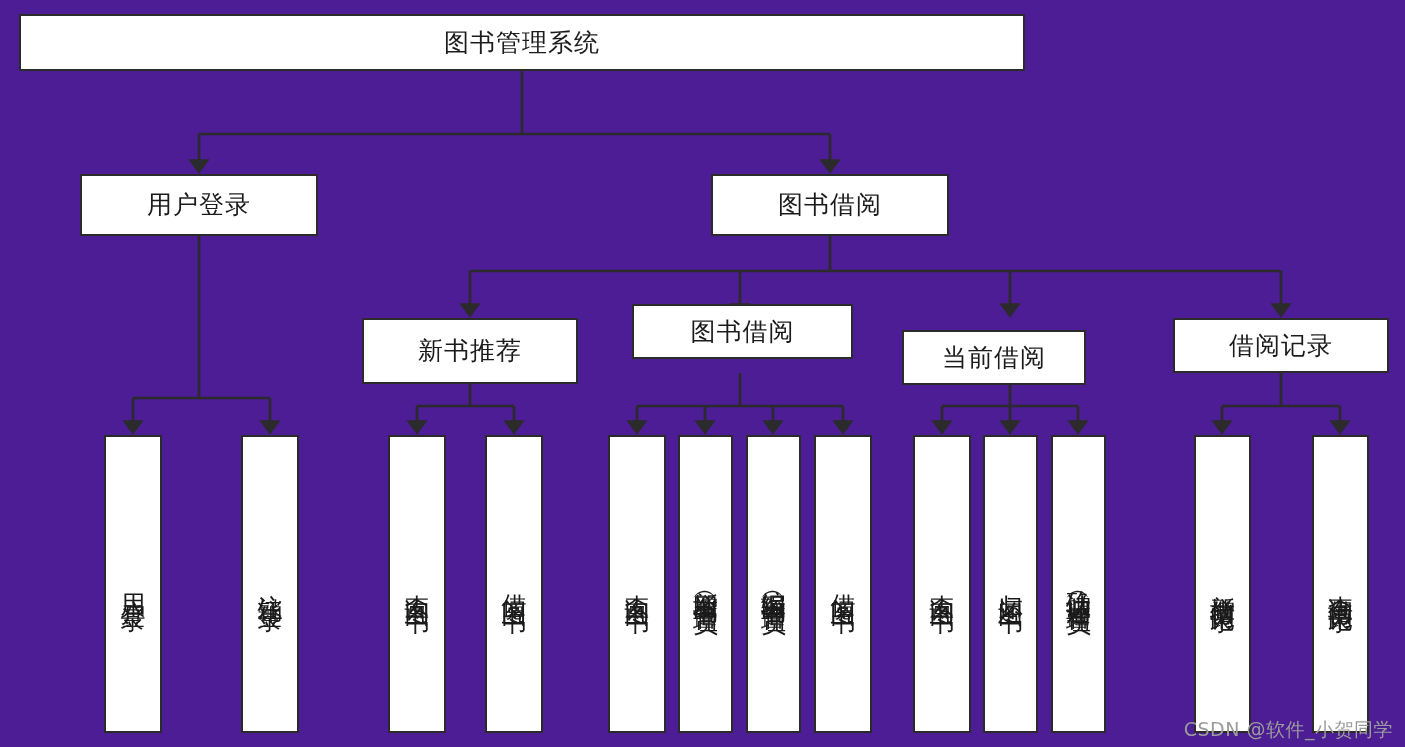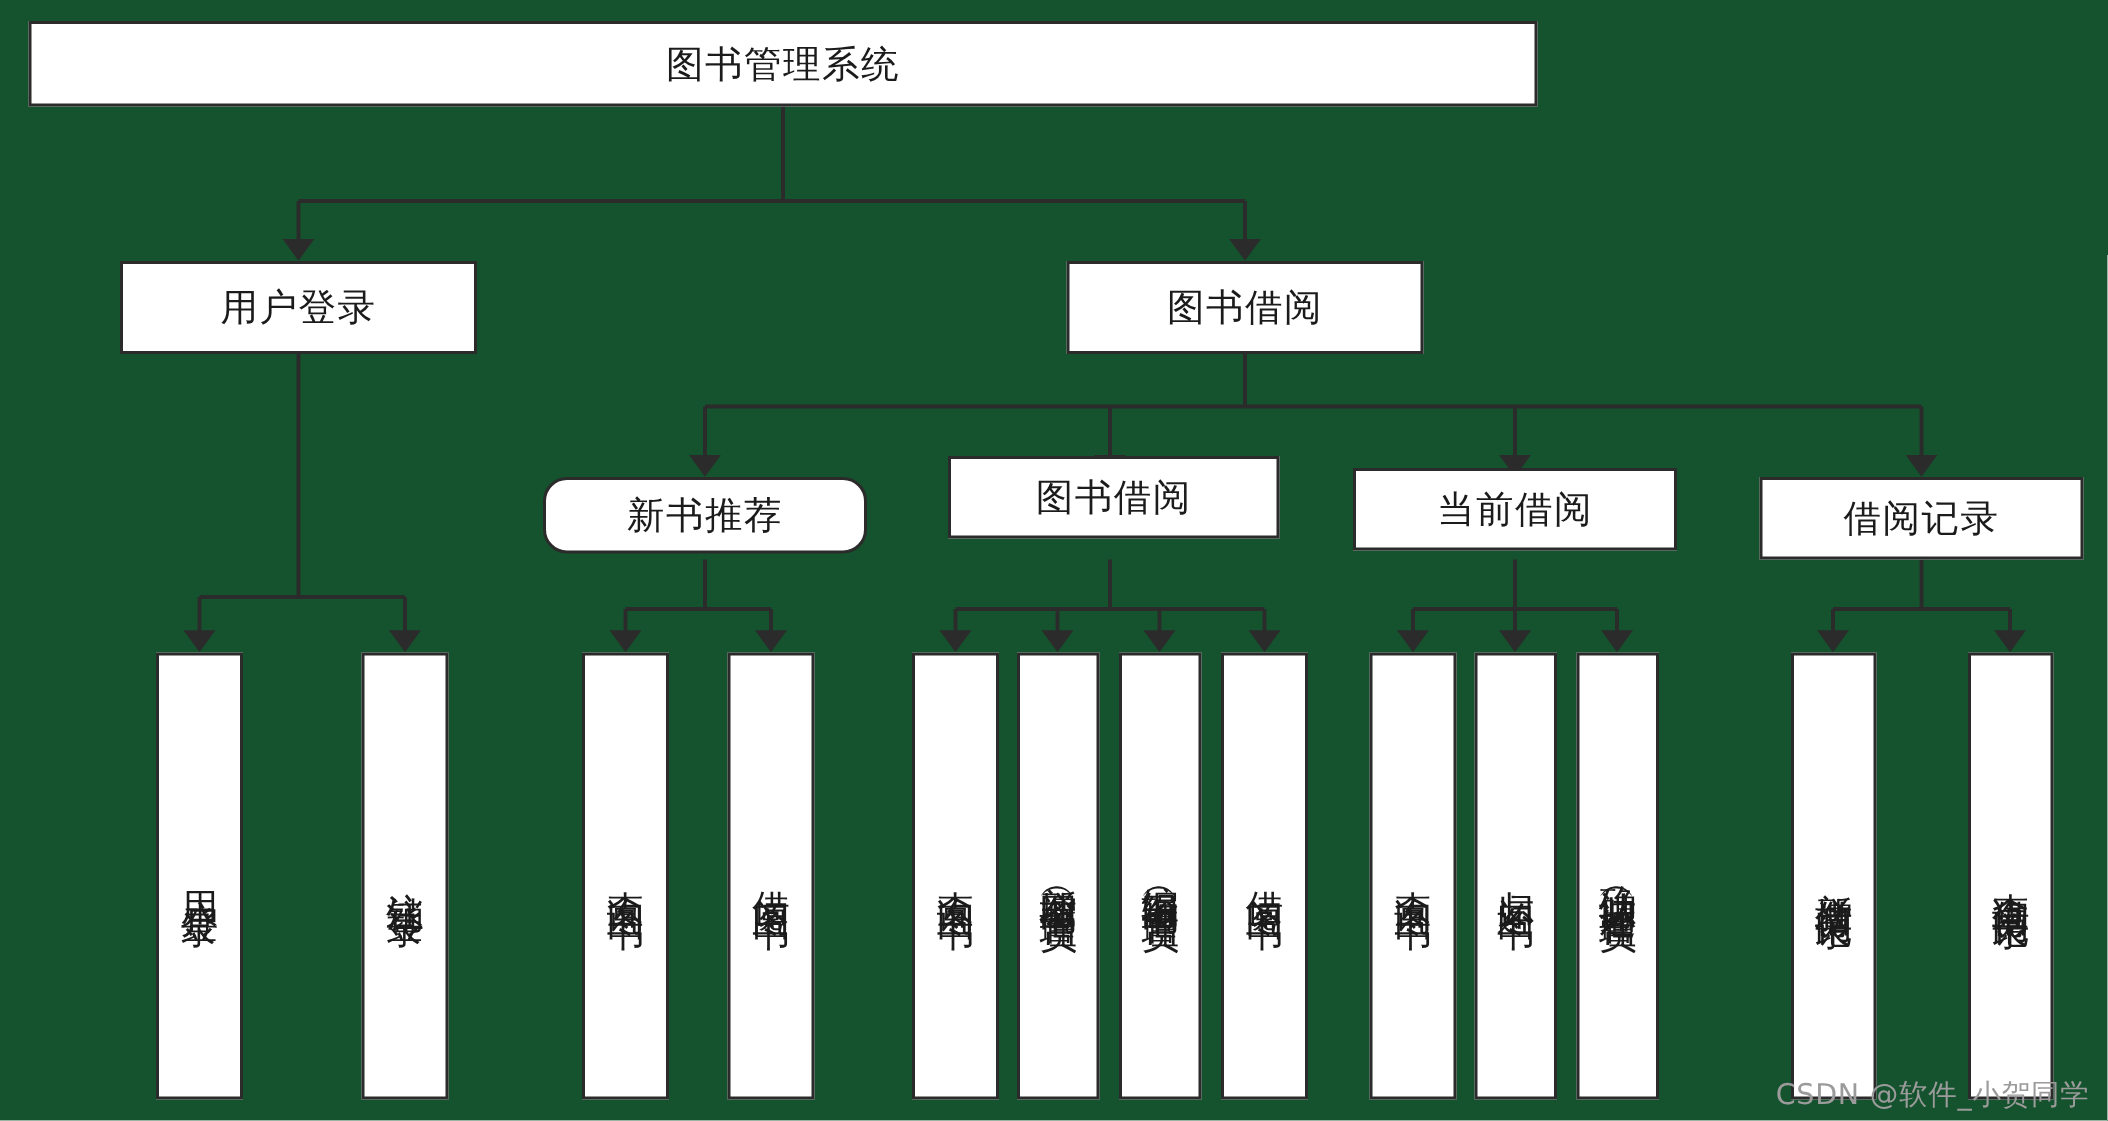--- a/index.html
+++ b/index.html
@@ -9,21 +9,21 @@
     background: #ffffff;
   }
   body {
     font-family: "DejaVu Sans", "Liberation Sans", sans-serif;
     color: #1a1a1a;
   }
   #diagram-canvas {
     position: relative;
     width: 1405px;
     height: 747px;
-    background: #14532d;
+    background: #4c1d95;
     overflow: hidden;
   }
   svg#connectors {
     position: absolute;
     left: 0;
     top: 0;
     width: 1405px;
     height: 747px;
     pointer-events: none;
   }
@@ -137,29 +137,29 @@
   </div>
 
   <div class="node horizontal" style="left:80px; top:174px; width:238px; height:62px;">
     <span class="label">用户登录</span>
   </div>
 
   <div class="node horizontal" style="left:711px; top:174px; width:238px; height:62px;">
     <span class="label">图书借阅</span>
   </div>
 
-  <div class="node horizontal" style="left:362px; top:318px; width:216px; height:51px;border-radius:16px;">
+  <div class="node horizontal" style="left:362px; top:318px; width:216px; height:66px;">
     <span class="label">新书推荐</span>
   </div>
 
   <div class="node horizontal" style="left:632px; top:304px; width:221px; height:55px;">
     <span class="label">图书借阅</span>
   </div>
 
-  <div class="node horizontal" style="left:902px; top:312px; width:216px; height:55px;align-items:center;">
+  <div class="node horizontal" style="left:902px; top:330px; width:184px; height:55px;align-items:center;">
     <span class="label">当前借阅</span>
   </div>
 
   <div class="node horizontal" style="left:1173px; top:318px; width:216px; height:55px;">
     <span class="label">借阅记录</span>
   </div>
 
   <div class="node vertical" style="left:104px; top:435px; width:58px; height:298px;">
     <span class="label">用户登录</span>
   </div>

